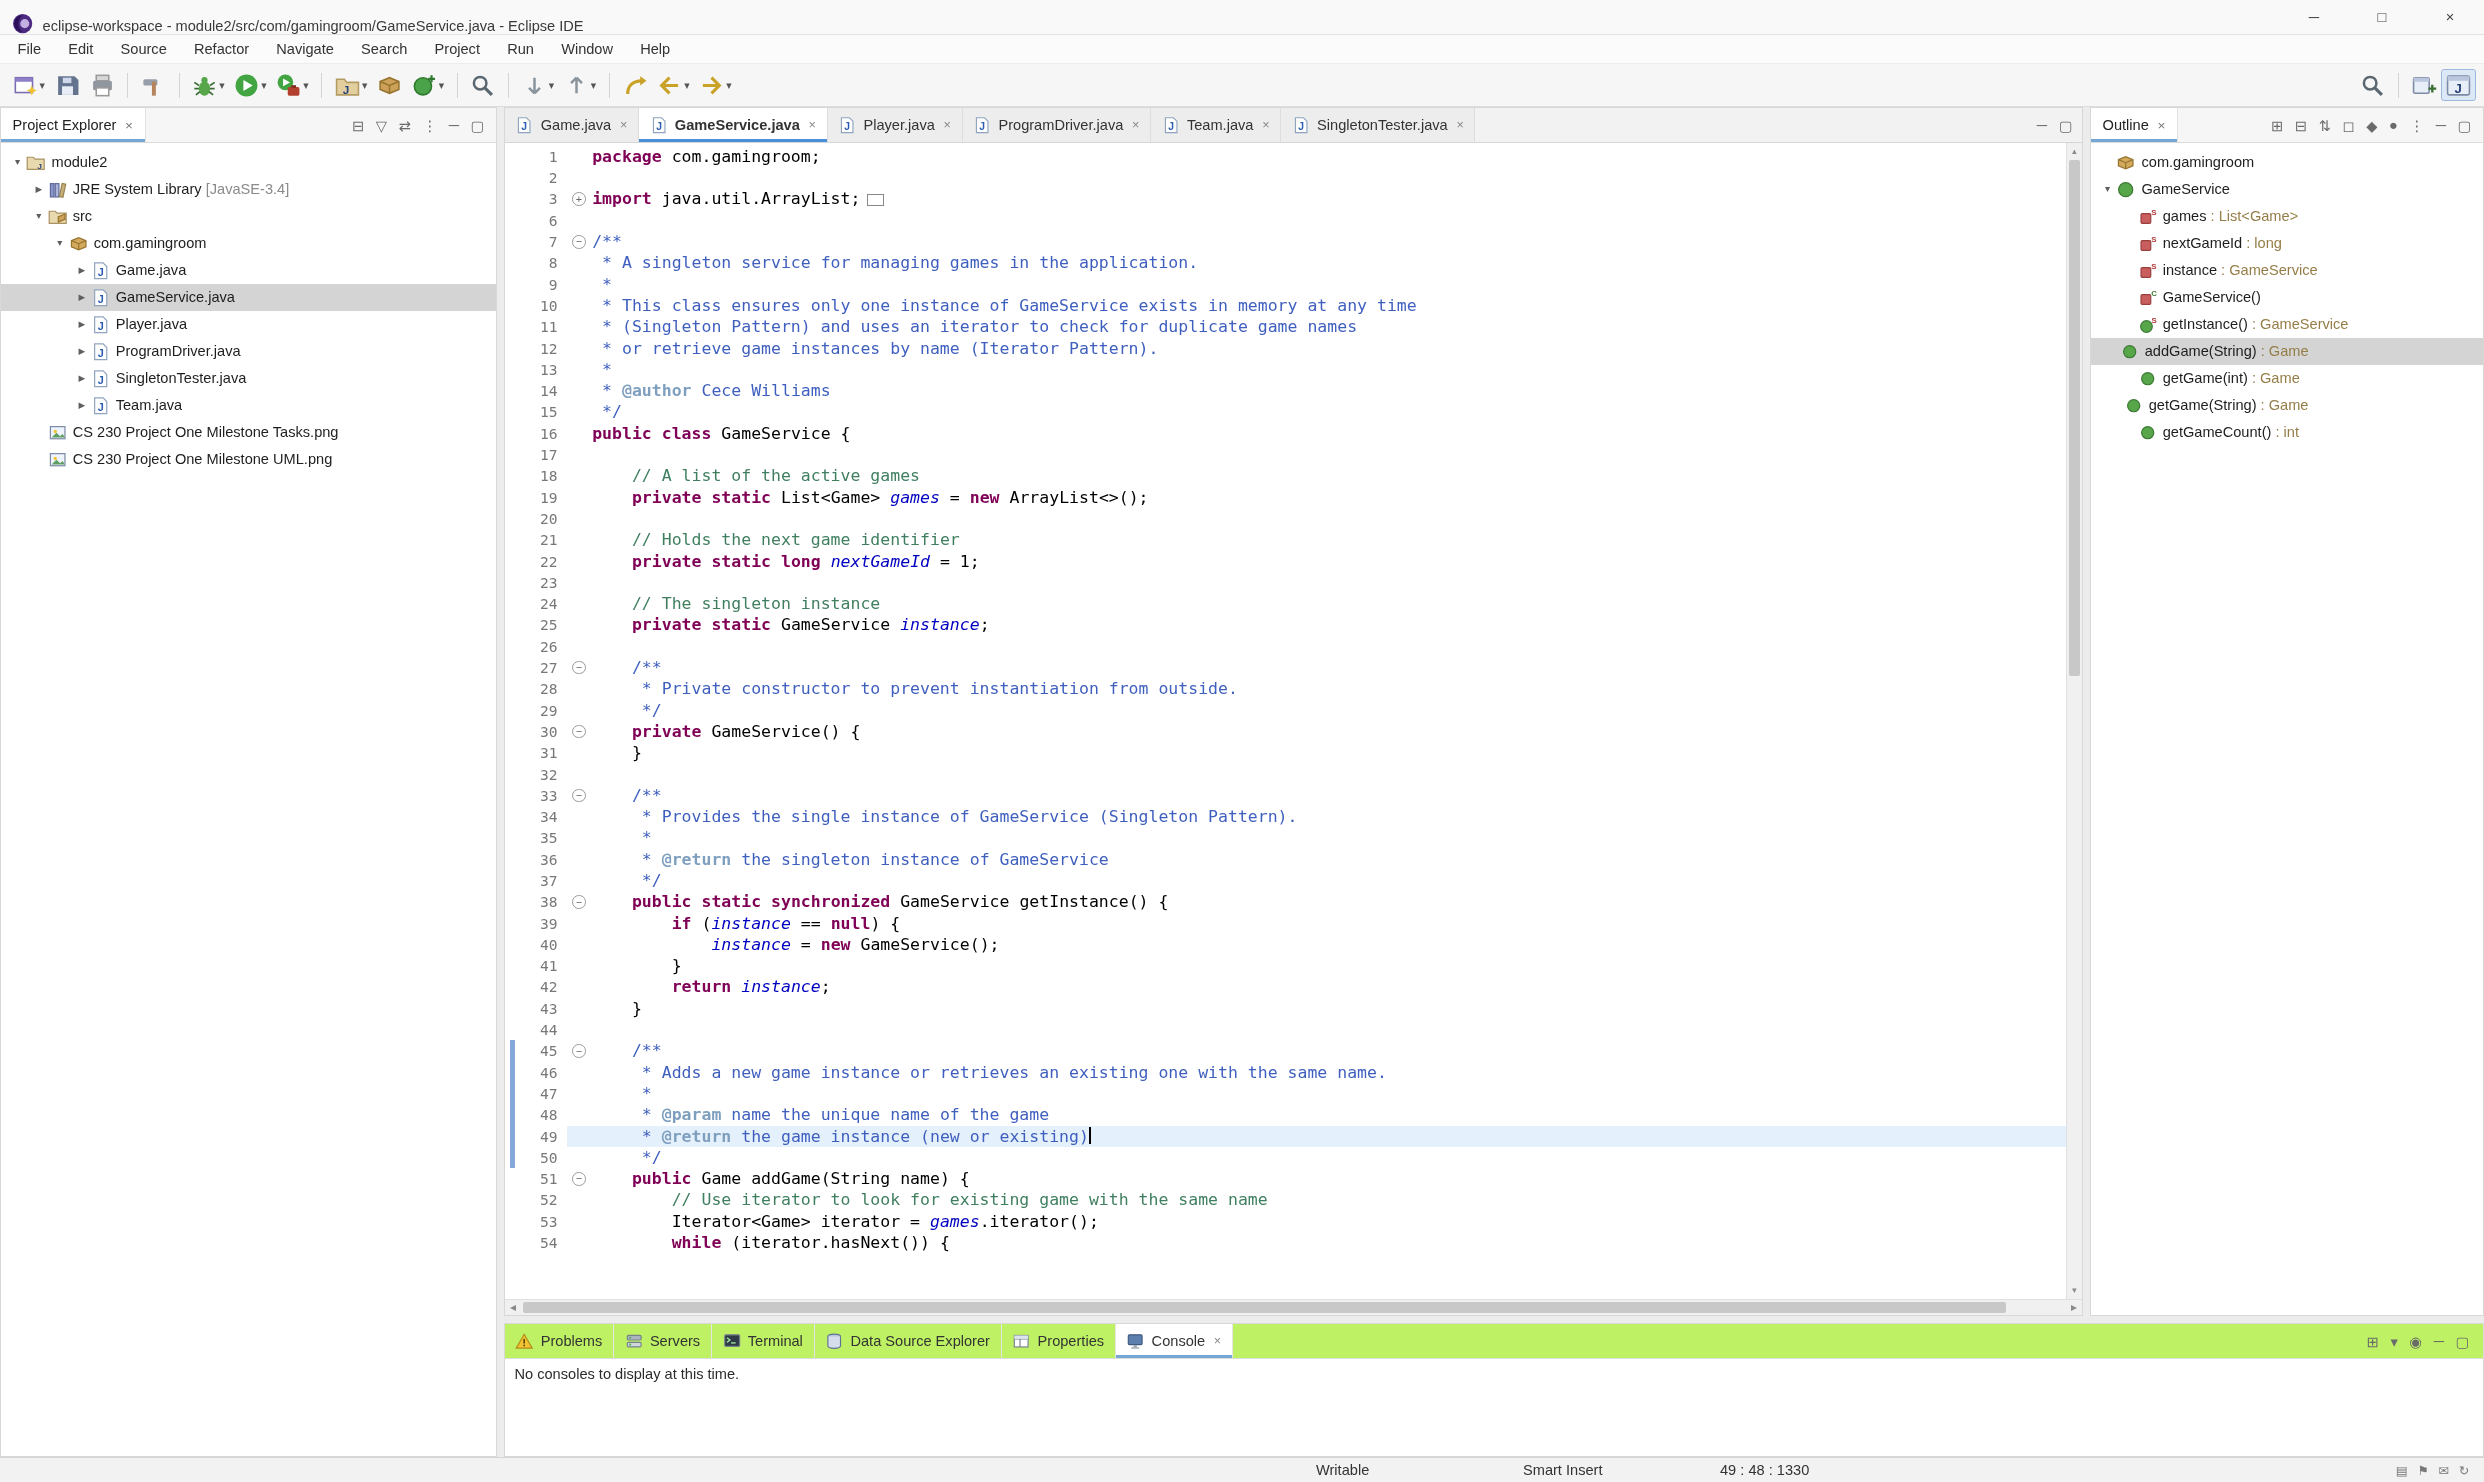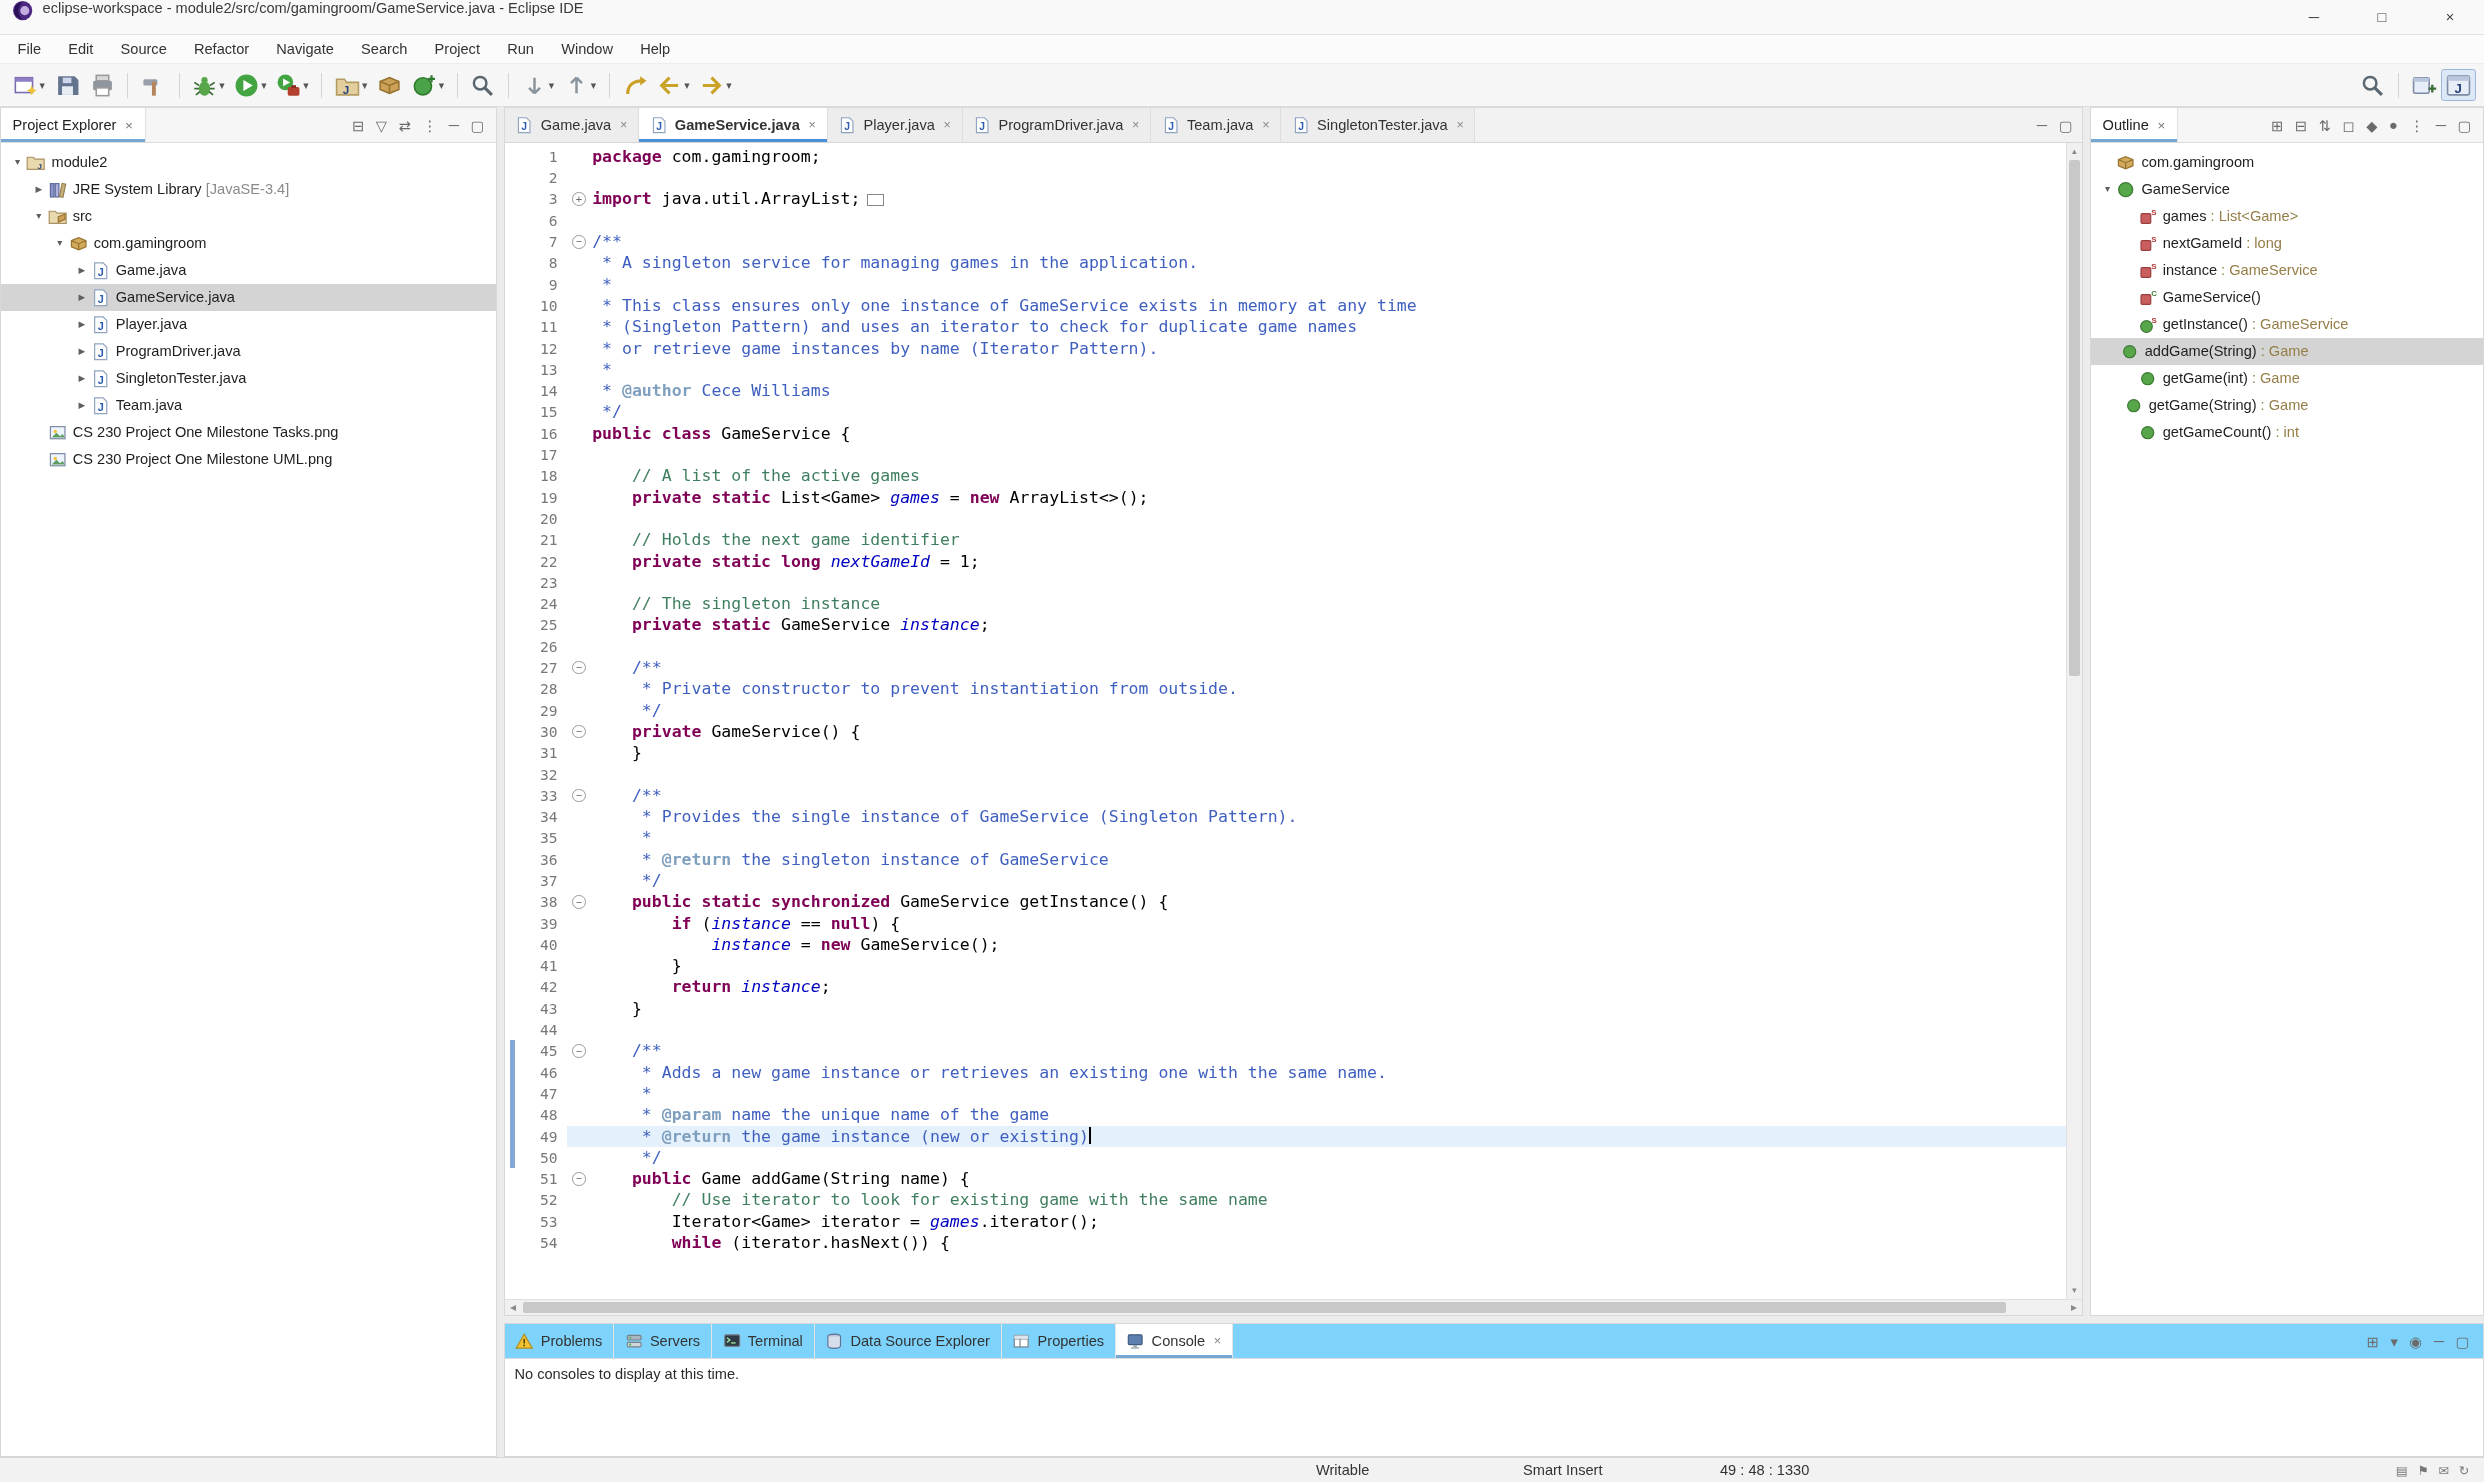--- a/index.html
+++ b/index.html
@@ -1,21 +1,21 @@
 <!DOCTYPE html>
 <html><head>
 <meta charset="utf-8">
 <style>
   *{margin:0;padding:0;box-sizing:border-box;cursor:default}
   html,body{width:2484px;height:1483px;overflow:hidden;background:#fff}
   body{font-family:"Liberation Sans",sans-serif;font-size:14.6px;color:#333}
   #app{width:2484px;height:1483px;display:flex;flex-direction:column;background:#f0f0f0}
 
   
-  #titlebar{height:35px;background:#f9f9f9;border-bottom:1px solid #e2e2e2;display:flex;align-items:flex-start;flex:none}
+  #titlebar{height:35px;background:#f9f9f9;border-bottom:1px solid #e2e2e2;display:flex;align-items:flex-end;flex:none}
   #app-logo{width:21.3px;height:21.3px;margin:0 9.7px 0 11.6px}
   #title-text{font-size:14.6px;color:#3a3a3a}
   #win-controls{margin-left:auto;display:flex;height:100%}
   .win-btn{width:68px;height:100%;display:flex;align-items:center;justify-content:center;font-size:14.6px;color:#444}
 
   
   #menubar{height:29px;background:#fbfbfb;display:flex;align-items:center;padding-left:3.9px;flex:none;border-bottom:1px solid #ededed}
   .menu-item{padding:0 13.6px;line-height:29px;color:#333}
 
   
@@ -95,21 +95,21 @@
   #hscroll{height:16.5px;flex:none;background:#f0f0f0;border-top:1px solid #e0e0e0;display:flex}
   .sb-arrow.h{width:16.5px;height:100%;flex:none}
   .sb-track.h{flex:1;position:relative}
   #hthumb{position:absolute;left:1.9px;top:1.9px;bottom:1.9px;width:96%;background:#c8c8c8;border-radius:1.9px}
 
   
   #outline-panel{width:394px;flex:none;background:#fff;border:1px solid #d8d8d8;display:flex;flex-direction:column}
 
   
   #bottom-panel{height:134px;flex:none;background:#fff;border:1px solid #d8d8d8;display:flex;flex-direction:column}
-  #bottom-tabrow{height:35px;background:#7dd3fc;border-bottom:1px solid #dcdcdc;display:flex;align-items:stretch;flex:none}
+  #bottom-tabrow{height:35px;background:#bef264;border-bottom:1px solid #dcdcdc;display:flex;align-items:stretch;flex:none}
   #bottom-tabs{display:flex}
   .btab{display:flex;align-items:center;padding:0 10.7px;color:#333;border-right:1px solid #e4e4e4}
   .btab.active{background:#fff;box-shadow:inset 0 -2.9px 0 #76a7d4}
   #bottom-icons{margin-left:auto;display:flex;align-items:center;padding-right:7.8px}
   #console-content{flex:1;background:#fff}
   #console-msg{padding:6.8px 9.7px;font-size:14.6px;color:#2b2b2b}
 
   
   #statusbar{height:26px;flex:none;background:#f2f2f2;border-top:1px solid #d5d5d5;position:relative;display:flex;align-items:center}
   .sb-text{position:absolute;top:0;line-height:25px;font-size:14.6px;color:#333}

